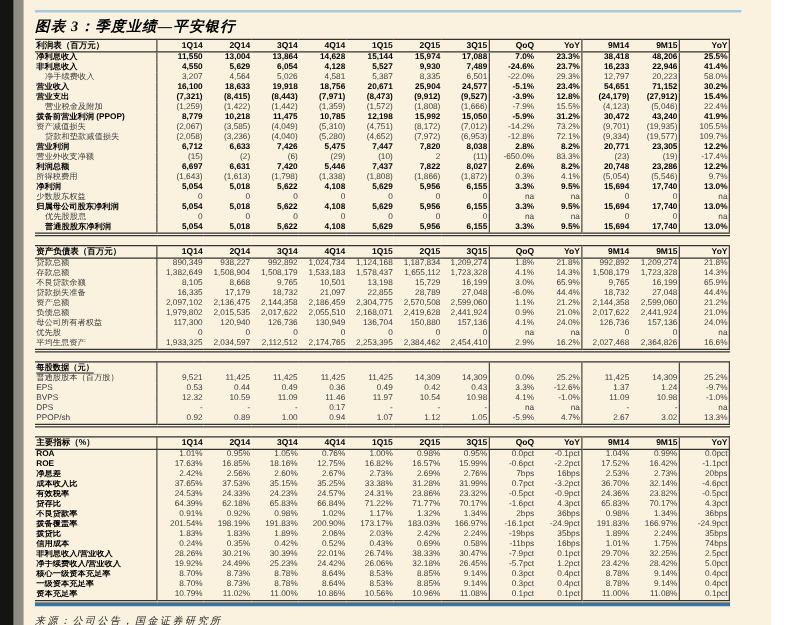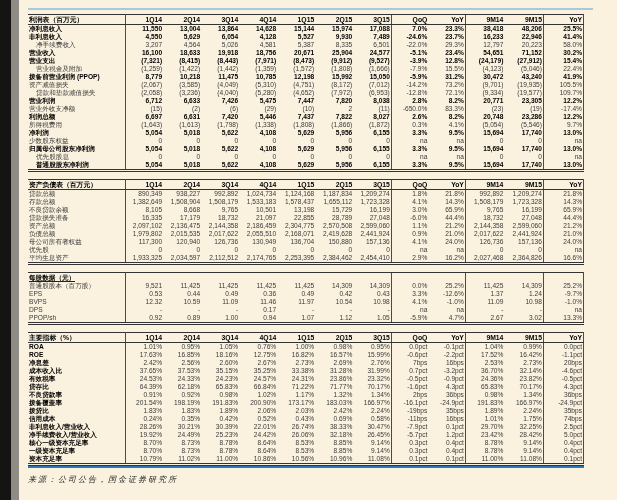--- a/index.html
+++ b/index.html
@@ -36,20 +36,21 @@
 </head>
 <body>
 
 <div class="stage">
   <div class="edge-black"></div>
   <div class="edge-gray"></div>
   <div class="page"></div>
   <div class="right-margin"></div>
   <div class="content">
     <div class="topline"></div>
+    <div class="title">图表 3：季度业绩—平安银行</div>
     <div id="tables">
         <table class="sec">
           <colgroup>
             <col style="width: 97px;">
             <col style="width: 38px;">
             <col style="width: 38px;">
             <col style="width: 38px;">
             <col style="width: 38px;">
             <col style="width: 38px;">
             <col style="width: 38px;">

